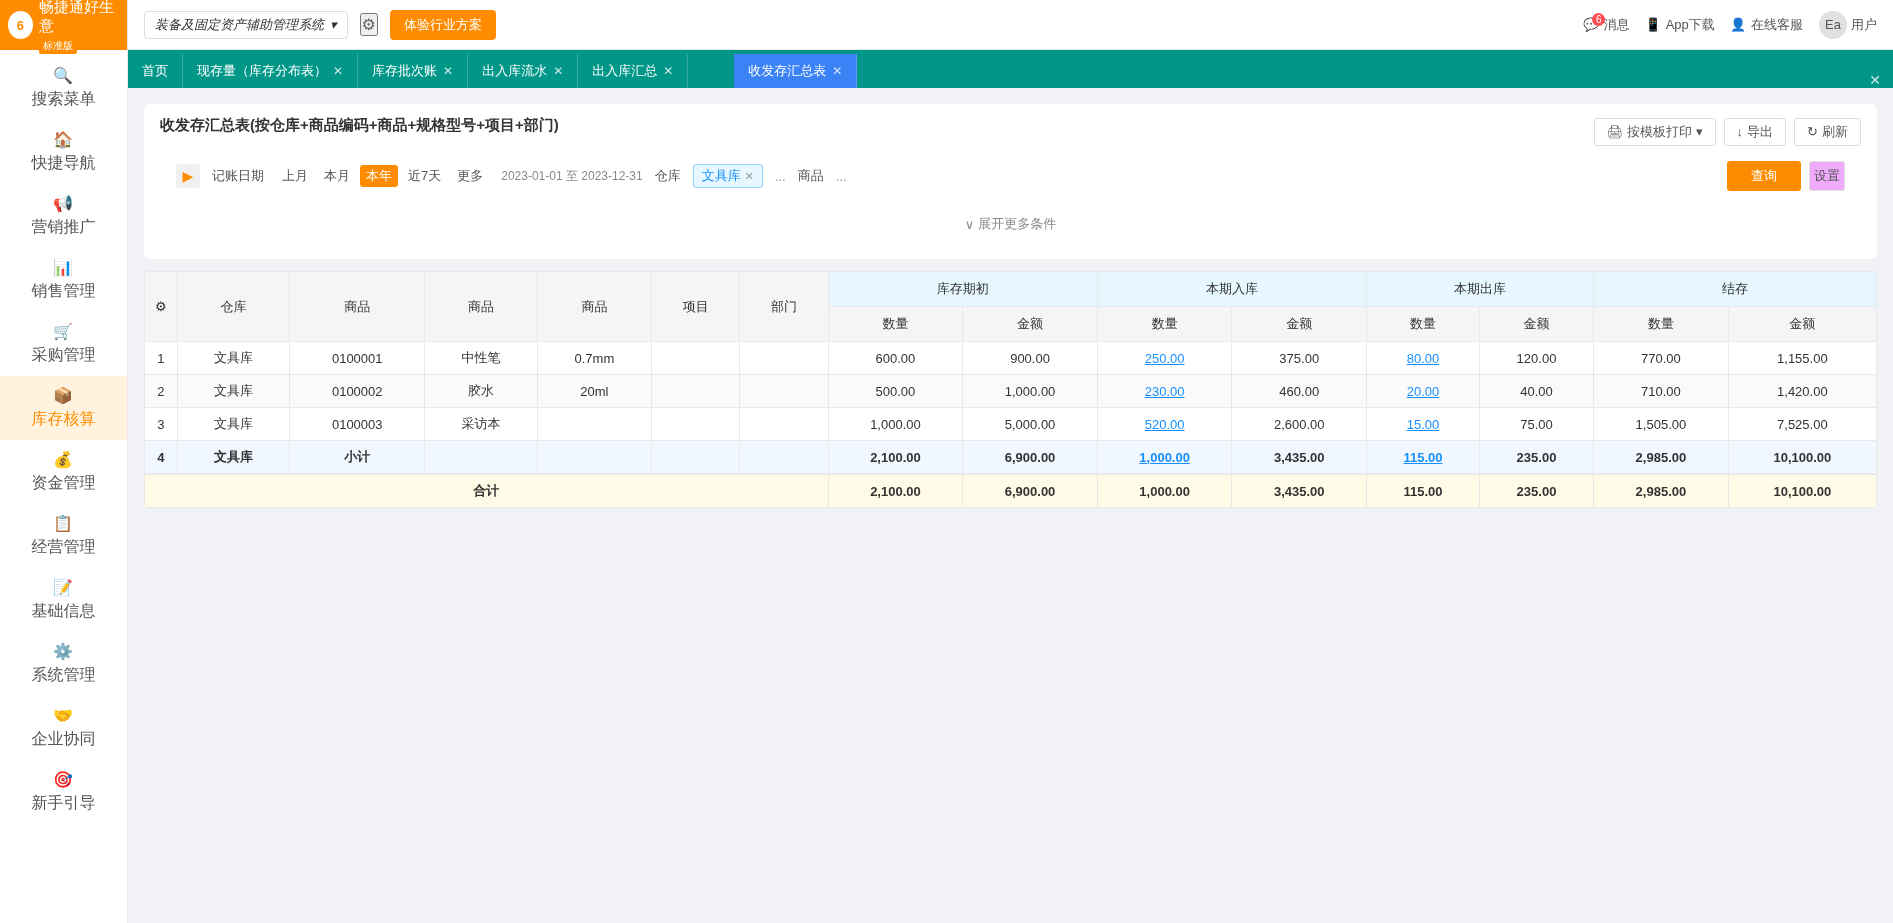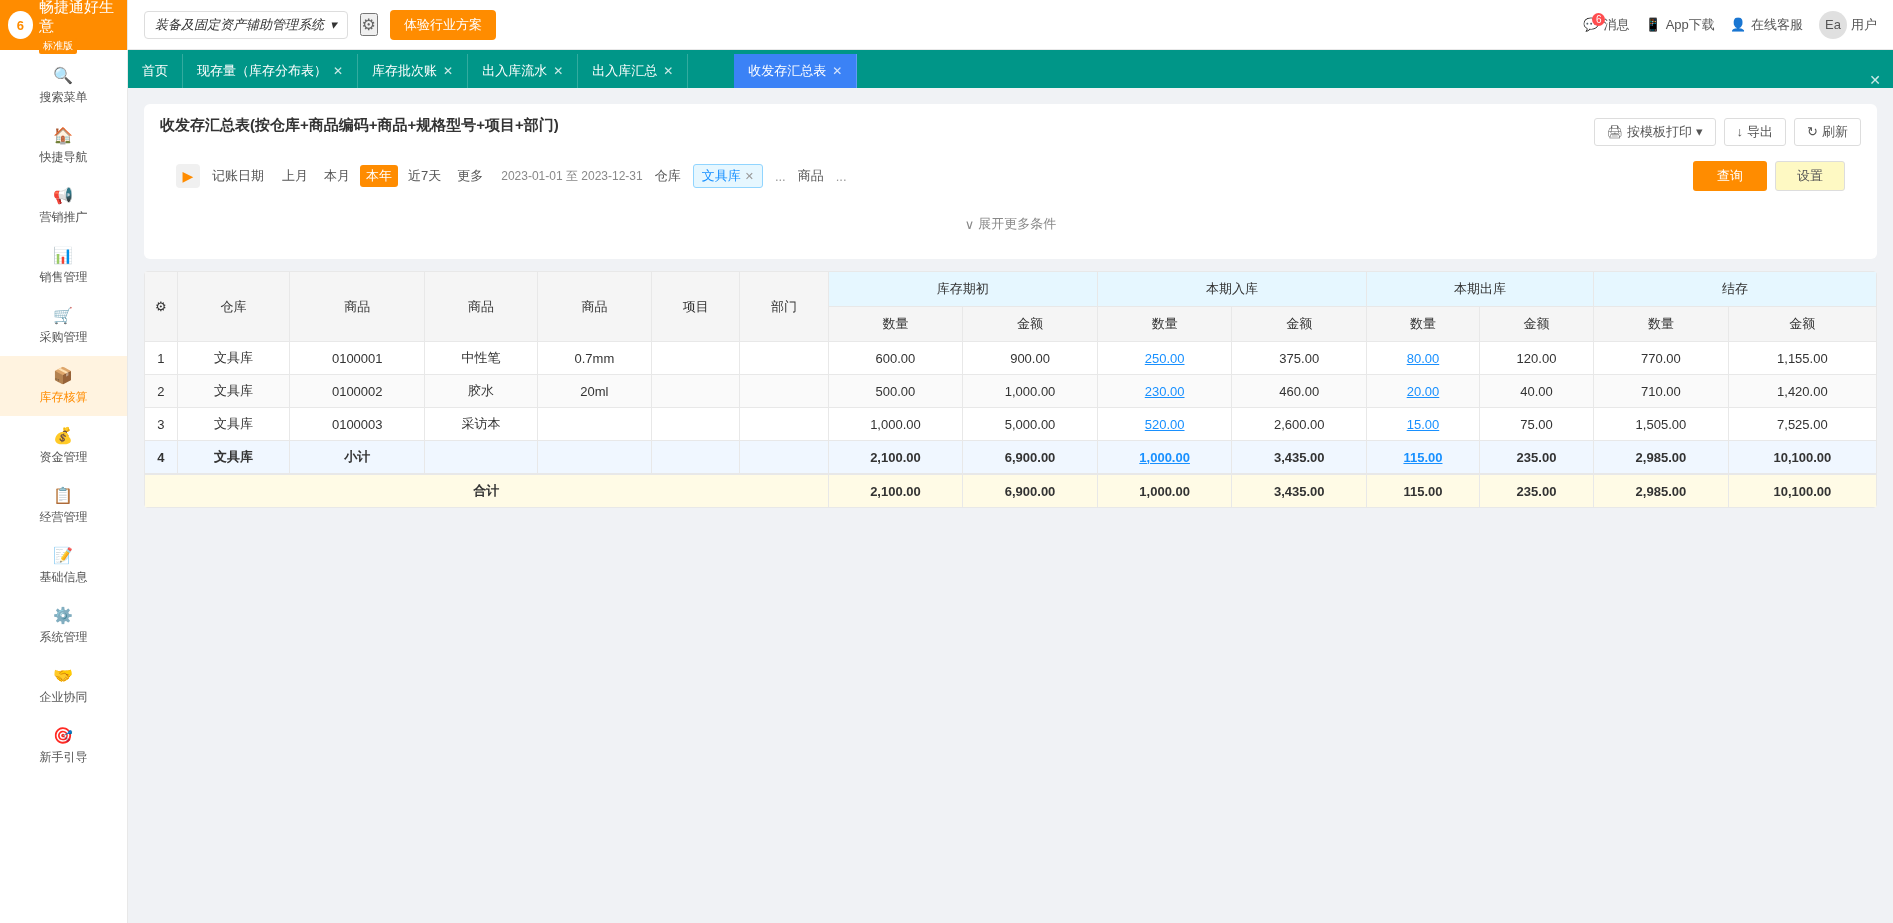--- a/index.html
+++ b/index.html
@@ -8,21 +8,21 @@
     
     .sidebar { width: 128px; background: #fff; display: flex; flex-direction: column; border-right: 1px solid #e8e8e8; flex-shrink: 0; }
     .sidebar-logo { background: #ff8c00; padding: 10px 8px; display: flex; align-items: center; gap: 6px; height: 50px; }
     .sidebar-logo-icon { width: 28px; height: 28px; background: #fff; border-radius: 50%; display: flex; align-items: center; justify-content: center; color: #ff8c00; font-weight: bold; font-size: 14px; }
     .sidebar-logo-text { color: #fff; font-size: 15px; line-height: 1.3; }
     .sidebar-tag { background: #ff8c00; color: #fff; font-size: 10px; padding: 1px 4px; border-radius: 2px; margin-top: 2px; display: inline-block; }
     .sidebar-menu { flex: 1; overflow-y: auto; padding: 6px 0; }
     .sidebar-item { display: flex; flex-direction: column; align-items: center; padding: 10px 4px; cursor: pointer; color: #555; gap: 4px; }
     .sidebar-item.active { background: #fff3e0; color: #ff8c00; }
     .sidebar-item-icon { font-size: 16px; }
-    .sidebar-item-label { font-size: 12px; text-align: center; }
+    .sidebar-item-label { font-size: 16px; text-align: center; }
 
     
     .main { flex: 1; display: flex; flex-direction: column; overflow: hidden; }
 
     
     .topbar { height: 50px; background: #fff; border-bottom: 1px solid #e8e8e8; display: flex; align-items: center; padding: 0 16px; gap: 12px; }
     .topbar-system-select { display: flex; align-items: center; gap: 6px; border: 1px solid #ddd; padding: 4px 10px; border-radius: 4px; cursor: pointer; color: #333; font-size: 13px; font-style: italic; }
     .topbar-btn-experience { background: #ff8c00; color: #fff; border: none; padding: 6px 14px; border-radius: 4px; cursor: pointer; font-size: 13px; }
     .topbar-settings-icon { color: #666; cursor: pointer; font-size: 16px; }
     .topbar-right { display: flex; align-items: center; gap: 16px; margin-left: auto; }
@@ -52,21 +52,21 @@
     .filter-collapse-btn { background: #f0f0f0; border: none; width: 24px; height: 24px; border-radius: 4px; cursor: pointer; color: #ff8c00; font-size: 14px; display: flex; align-items: center; justify-content: center; }
     .filter-label { color: #555; white-space: nowrap; }
     .filter-date-btns { display: flex; gap: 4px; align-items: center; }
     .filter-date-btn { border: none; background: none; color: #555; cursor: pointer; padding: 2px 6px; font-size: 13px; }
     .filter-date-btn.active { background: #ff8c00; color: #fff; border-radius: 3px; }
     .filter-date-range { color: #888; font-size: 12px; }
     .filter-tag { background: #e6f7ff; border: 1px solid #91d5ff; border-radius: 3px; padding: 2px 8px; display: flex; align-items: center; gap: 4px; color: #1890ff; }
     .filter-tag-close { cursor: pointer; color: #999; font-size: 11px; }
     .filter-more-btn { color: #999; cursor: pointer; font-size: 13px; }
     .btn-query { background: #ff8c00; color: #fff; border: none; padding: 5px 24px; border-radius: 3px; cursor: pointer; }
-    .btn-settings { background: #fef9c3; color: #555; border: 1px solid #ddd; padding: 5px 21px; border-radius: 3px; cursor: pointer; }
+    .btn-settings { background: #f0abfc; color: #555; border: 1px solid #ddd; padding: 5px 4px; border-radius: 3px; cursor: pointer; }
     .expand-more { display: flex; justify-content: center; align-items: center; padding: 6px; background: #fff; border-radius: 4px; margin-bottom: 8px; }
     .expand-btn { background: none; border: none; color: #888; cursor: pointer; font-size: 12px; display: flex; align-items: center; gap: 4px; }
     .toolbar-btn { background: #fff; border: 1px solid #ddd; padding: 4px 12px; border-radius: 3px; cursor: pointer; color: #555; font-size: 12px; display: flex; align-items: center; gap: 4px; }
 
     
     .table-wrap { background: #fff; border-radius: 4px; overflow: auto; }
     table { width: 100%; border-collapse: collapse; min-width: 900px; }
     thead tr { background: #f5f5f5; }
     th { padding: 8px 10px; text-align: center; font-weight: 500; color: #333; border: 1px solid #e8e8e8; font-size: 13px; white-space: nowrap; }
     td { padding: 7px 10px; text-align: center; border: 1px solid #e8e8e8; color: #333; font-size: 13px; white-space: nowrap; }

